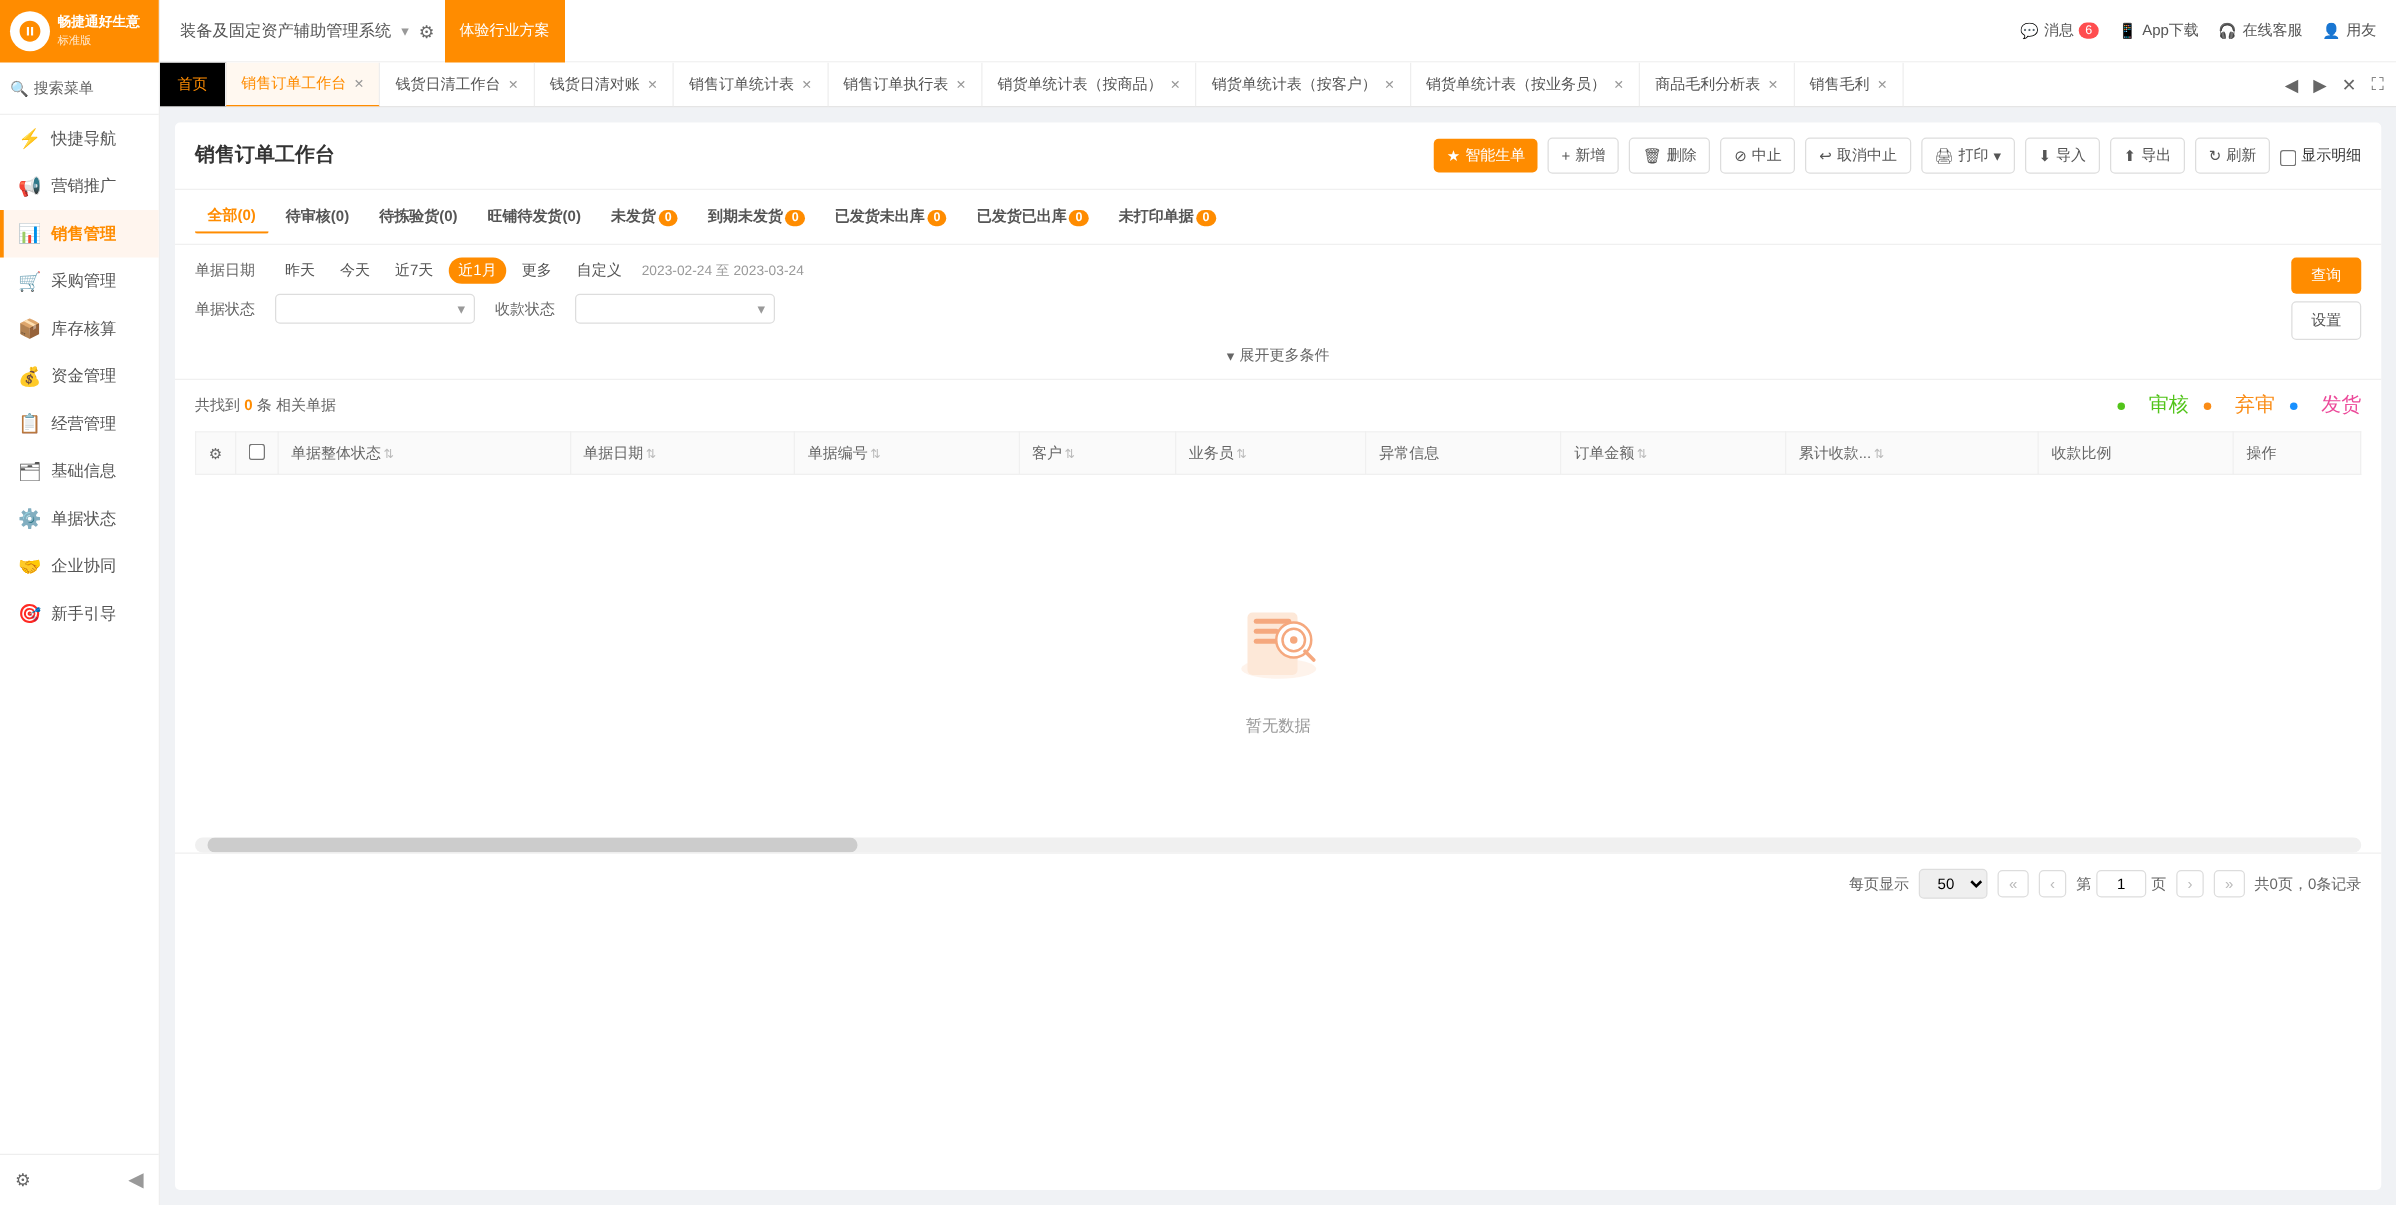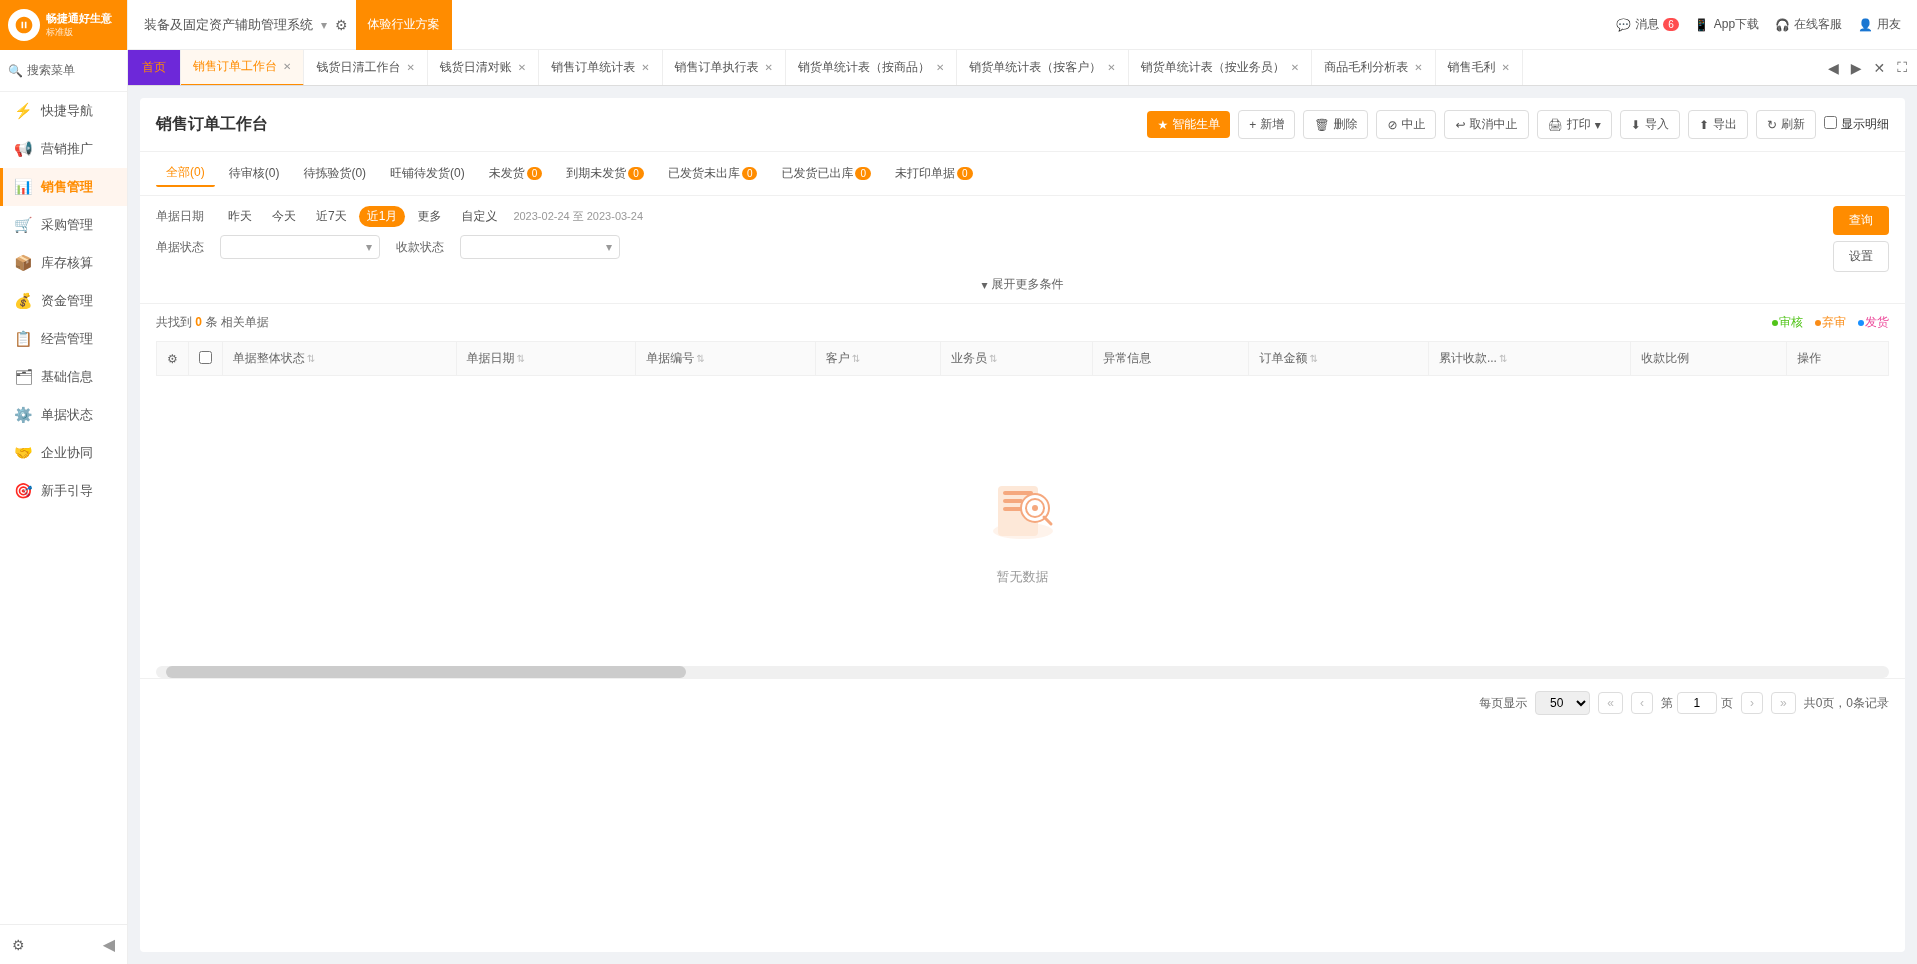--- a/index.html
+++ b/index.html
@@ -27,39 +27,39 @@
     .top-header-left { display: flex; align-items: center; gap: 8px; }
     .header-actions { display: flex; align-items: center; gap: 16px; color: #555; font-size: 12px; }
     .header-btn { display: flex; align-items: center; gap: 4px; cursor: pointer; color: #555; }
     .industry-btn { background: #ff8c00; color: #fff; border: none; border-radius: 1px; padding: 20px 12px; font-size: 12px; cursor: pointer; }
     .badge { background: #ff4d4f; color: #fff; border-radius: 10px; padding: 1px 5px; font-size: 10px; }
 
     
     .tab-bar { background: #fff; border-bottom: 1px solid #ddd; display: flex; align-items: center; height: 36px; flex-shrink: 0; overflow: hidden; }
     .tab-item { padding: 0 12px; height: 36px; display: flex; align-items: center; gap: 4px; cursor: pointer; color: #555; font-size: 12px; border-right: 1px solid #eee; white-space: nowrap; flex-shrink: 0; }
     .tab-item.active { background: #fff8f0; color: #ff8c00; border-bottom: 2px solid #ff8c00; }
-    .tab-home { background: #6d28d9; color: #ff8c00; padding: 0 14px; }
+    .tab-home { background: #000000; color: #ff8c00; padding: 0 14px; }
     .tab-close { font-size: 10px; color: #999; margin-left: 2px; }
     .tab-nav { margin-left: auto; display: flex; align-items: center; padding: 0 6px; gap: 4px; }
     .tab-nav-btn { background: none; border: none; cursor: pointer; font-size: 14px; color: #666; padding: 2px 4px; }
 
     
     .content { flex: 1; overflow: auto; background: #f0f2f5; padding: 12px; }
     .workbench { background: #fff; border-radius: 4px; min-height: calc(100% - 0px); }
 
     
     .wb-header { display: flex; align-items: center; justify-content: space-between; padding: 12px 16px; border-bottom: 1px solid #f0f0f0; }
     .wb-title { font-size: 16px; font-weight: bold; color: #333; }
     .wb-actions { display: flex; align-items: center; gap: 8px; }
     .wb-btn { display: flex; align-items: center; gap: 4px; padding: 5px 10px; border: 1px solid #ddd; border-radius: 4px; cursor: pointer; font-size: 12px; background: #fff; color: #555; }
     .wb-btn.smart { background: #ff8c00; color: #fff; border: none; }
 
     
     .sub-tabs { display: flex; align-items: center; padding: 8px 16px; border-bottom: 1px solid #f0f0f0; gap: 4px; flex-wrap: wrap; }
-    .sub-tab { padding: 4px 10px; font-size: 12px; cursor: pointer; color: #555; border-radius: 2px; white-space: nowrap; }
+    .sub-tab { padding: 4px 10px; font-size: 12px; cursor: pointer; color: #555; border-radius: 2px; white-space: nowrap; font-weight: bold; }
     .sub-tab.active { color: #ff8c00; border-bottom: 2px solid #ff8c00; }
     .sub-tab-badge { background: #ff4d4f; color: #fff; border-radius: 10px; padding: 1px 5px; font-size: 10px; margin-left: 2px; }
     .sub-tab-badge.orange { background: #ff8c00; }
 
     
     .filter-area { padding: 10px 16px; border-bottom: 1px solid #f0f0f0; }
     .filter-row { display: flex; align-items: center; gap: 16px; margin-bottom: 8px; }
     .filter-label { color: #666; font-size: 12px; flex-shrink: 0; }
     .filter-date-opts { display: flex; align-items: center; gap: 4px; }
     .date-opt { padding: 2px 8px; font-size: 12px; cursor: pointer; color: #555; border-radius: 2px; }
@@ -70,21 +70,21 @@
     .filter-select-wrap::after { content: '▾'; position: absolute; right: 8px; color: #999; pointer-events: none; }
     .expand-btn { display: flex; align-items: center; gap: 4px; color: #666; font-size: 12px; cursor: pointer; margin: 0 auto; }
     .query-btn { background: #ff8c00; color: #fff; border: none; border-radius: 4px; padding: 6px 16px; font-size: 12px; cursor: pointer; }
     .setting-btn { background: #fff; color: #555; border: 1px solid #ddd; border-radius: 4px; padding: 6px 12px; font-size: 12px; cursor: pointer; }
     .filter-right { display: flex; flex-direction: column; gap: 6px; margin-left: auto; }
 
     
     .table-area { padding: 0 16px; }
     .table-header-row { display: flex; align-items: center; justify-content: space-between; padding: 10px 0; }
     .table-header-actions { display: flex; align-items: center; gap: 12px; }
-    .table-action-btn { display: flex; align-items: center; gap: 1px; font-size: 12px; cursor: pointer; }
+    .table-action-btn { display: flex; align-items: center; gap: 19px; font-size: 16px; cursor: pointer; }
     .table-action-btn.audit { color: #52c41a; }
     .table-action-btn.revoke { color: #fa8c16; }
     .table-action-btn.ship { color: #ec4899; }
     .dot { width: 6px; height: 6px; border-radius: 50%; display: inline-block; }
     .dot.green { background: #52c41a; }
     .dot.orange { background: #fa8c16; }
     .dot.blue { background: #1890ff; }
 
     
     .data-table { width: 100%; border-collapse: collapse; }
@@ -306,21 +306,21 @@
             <span>导入</span>
           </button>
           <button class="wb-btn">
             <span>⬆</span>
             <span>导出</span>
           </button>
           <button class="wb-btn">
             <span>↻</span>
             <span>刷新</span>
           </button>
-          <label style="display:flex;align-items:flex-start;gap:4px;font-size:12px;cursor:pointer;">
+          <label style="display:flex;align-items:flex-end;gap:4px;font-size:12px;cursor:pointer;">
             <input type="checkbox" style="">
             <span>显示明细</span>
           </label>
         </div>
       </div>
 
       <div class="sub-tabs">
         <div class="sub-tab active">
           <span>全部</span>(<span>0</span>)
         </div>

